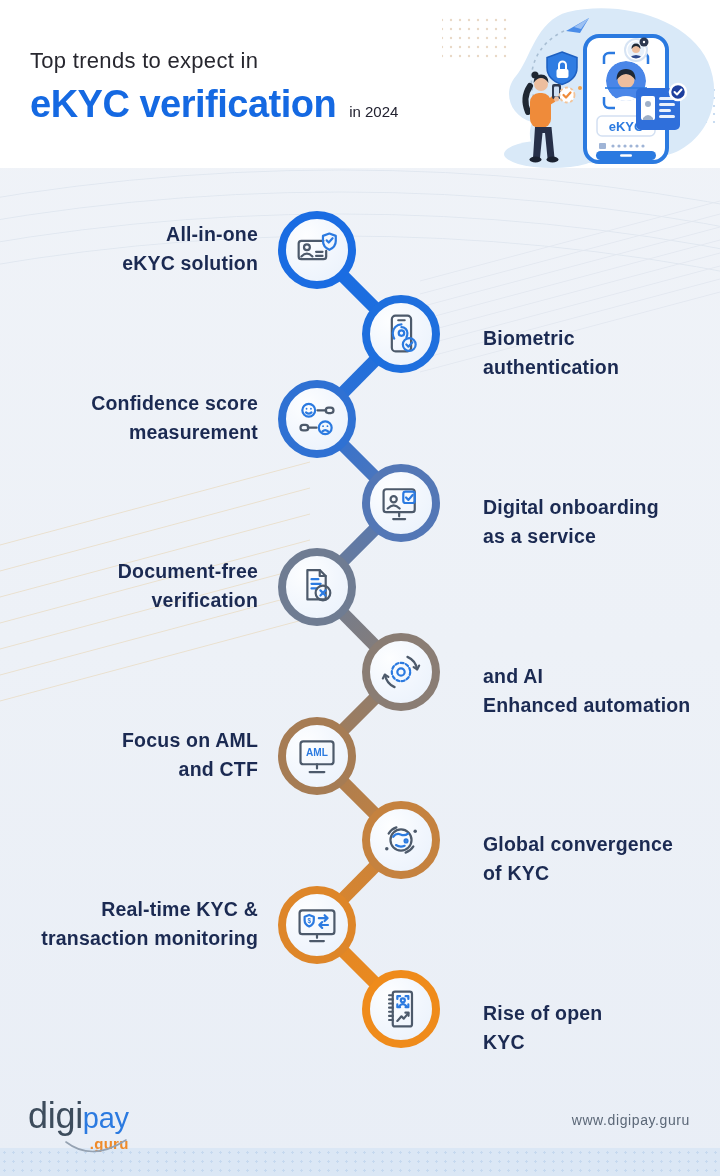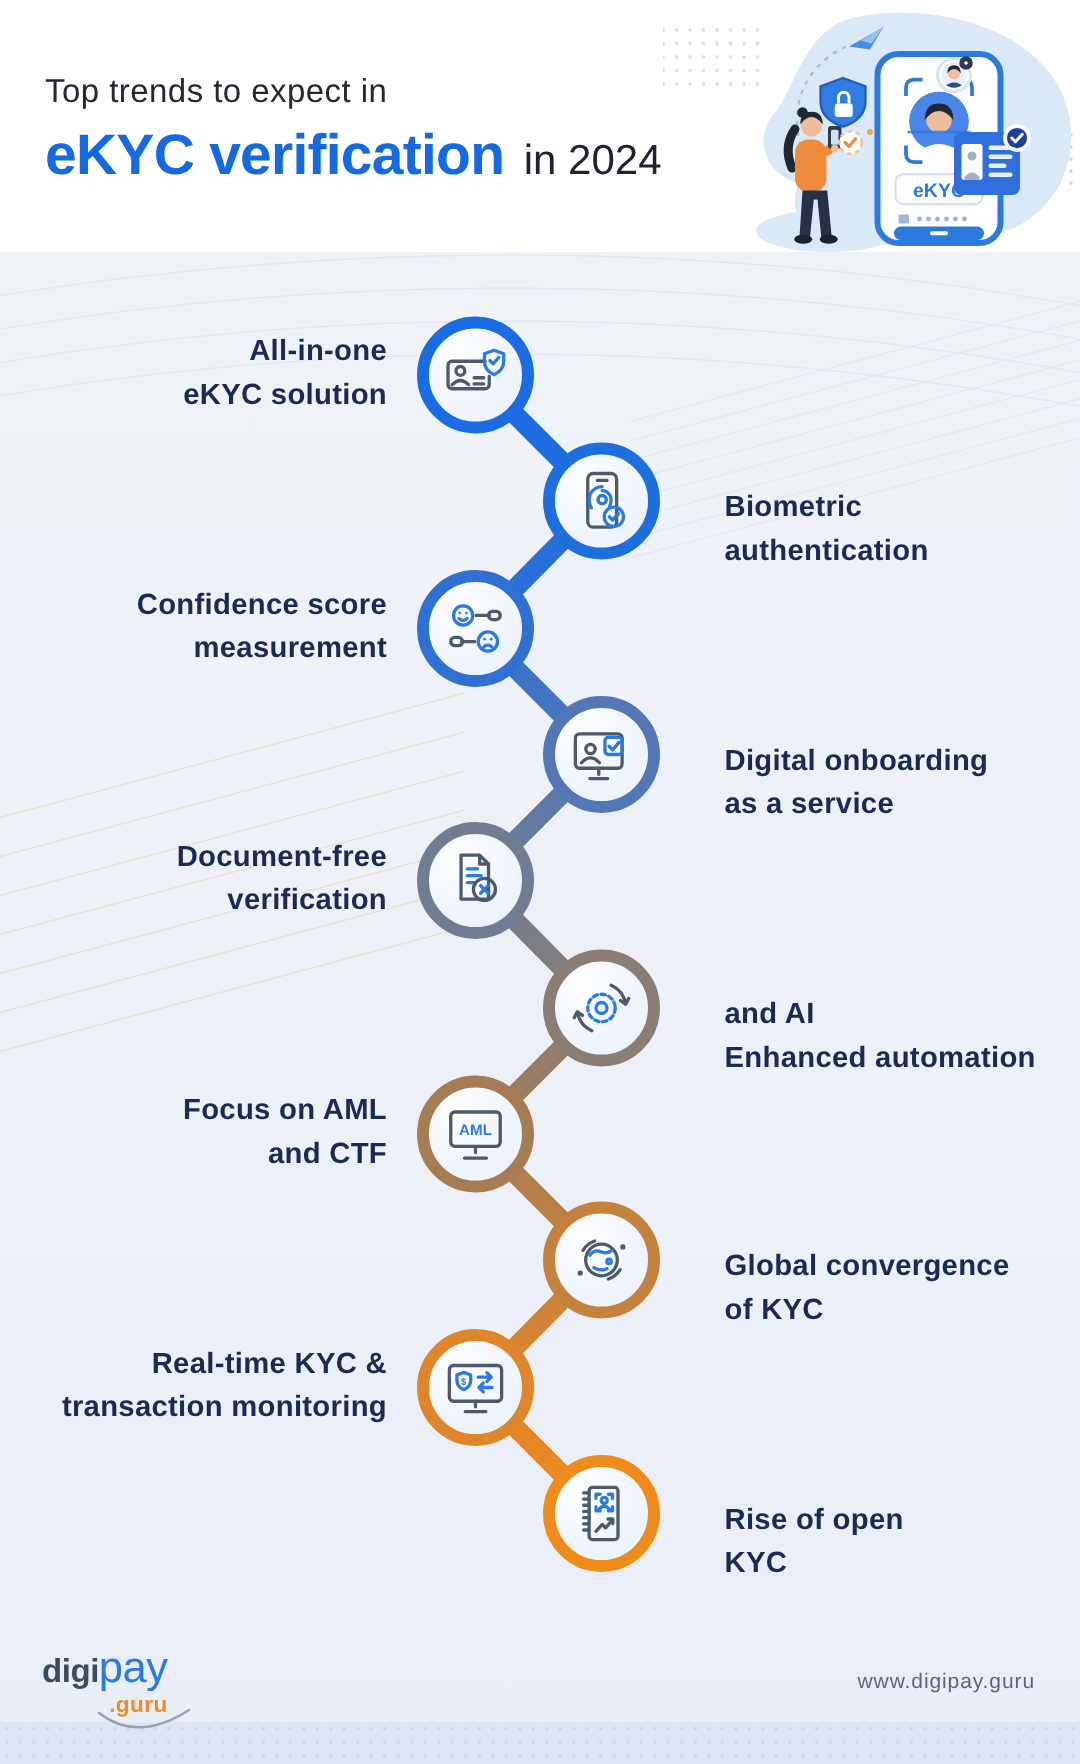--- a/index.html
+++ b/index.html
@@ -8,21 +8,21 @@
     position:relative; width:720px; height:1176px; margin:0 auto;
     font-family:"Liberation Sans", sans-serif; overflow:hidden;
     background:linear-gradient(180deg,#f0f3f8 0%,#edf1f7 55%,#e9eef6 100%);
   }
   
   .header { position:absolute; left:0; top:0; width:720px; height:168px; background:#ffffff; }
   .title-block { position:absolute; left:30px; top:48px; }
   .title-line1 { font-size:22px; font-weight:500; color:#27272f; letter-spacing:.3px; }
   .title-line2 { margin-top:9px; white-space:nowrap; }
   .title-highlight { font-size:38px; font-weight:800; color:#1569e2; letter-spacing:-.5px; }
-  .title-suffix { font-size:28px; font-weight:500; color:#222230; margin-left:13px; }
+  .title-suffix { font-size:15px; font-weight:500; color:#222230; margin-left:13px; }
   .illo { position:absolute; right:0; top:0; }
   
   .decor { position:absolute; left:0; top:0; z-index:0; pointer-events:none; }
   
   .links { position:absolute; left:0; top:0; z-index:1; pointer-events:none; }
   .node {
     position:absolute; z-index:2; width:78px; height:78px; border-radius:50%;
     border:8px solid #1a6ce2;
     background:radial-gradient(circle at 32% 28%, #fdfeff 0%, #f1f6fd 55%, #e9f1fb 100%);
     display:flex; align-items:center; justify-content:center;
@@ -34,21 +34,21 @@
   .gf { fill:#4d5a6b; stroke:none; }
   .bt { fill:#2b7ae0; stroke:none; font-family:"Liberation Sans",sans-serif; font-weight:bold; }
   .label {
     position:absolute; z-index:2; width:260px;
     font-size:19.5px; font-weight:600; line-height:29px; color:#1b2a52; letter-spacing:.2px;
   }
   .label.left  { right:462px; text-align:right; }
   .label.right { left:483px; text-align:left;margin-top:20px; }
   
   .logo { position:absolute; left:28px; top:1098px; z-index:2; line-height:1; }
-  .logo .digi { font-size:22px; font-weight:700; color:#3d4c5c; letter-spacing:-.3px;text-align:right; }
+  .logo .digi { font-size:36px; font-weight:400; color:#3d4c5c; letter-spacing:-.3px;text-align:right; }
   .logo .pay  { font-size:29px; font-weight:500; color:#2b7ae0; letter-spacing:-.3px;margin-top:15px; }
   .logo .guru { display:block; text-align:right; font-size:15px; font-weight:600; color:#ef8b2a; margin-top:2px; letter-spacing:.3px; }
   .logo svg { position:absolute; left:34px; top:40px; }
   .website { position:absolute; right:30px; top:1112px; z-index:2; font-size:14px; font-weight:500; color:#5b6777; letter-spacing:.6px; }
   .bottom-band {
     position:absolute; left:0; bottom:0; width:720px; height:28px; z-index:1;
     background-color:#dbe7f5;
     background-image:radial-gradient(#c6d9ef 1px, transparent 1.3px);
     background-size:9px 9px;
   }

